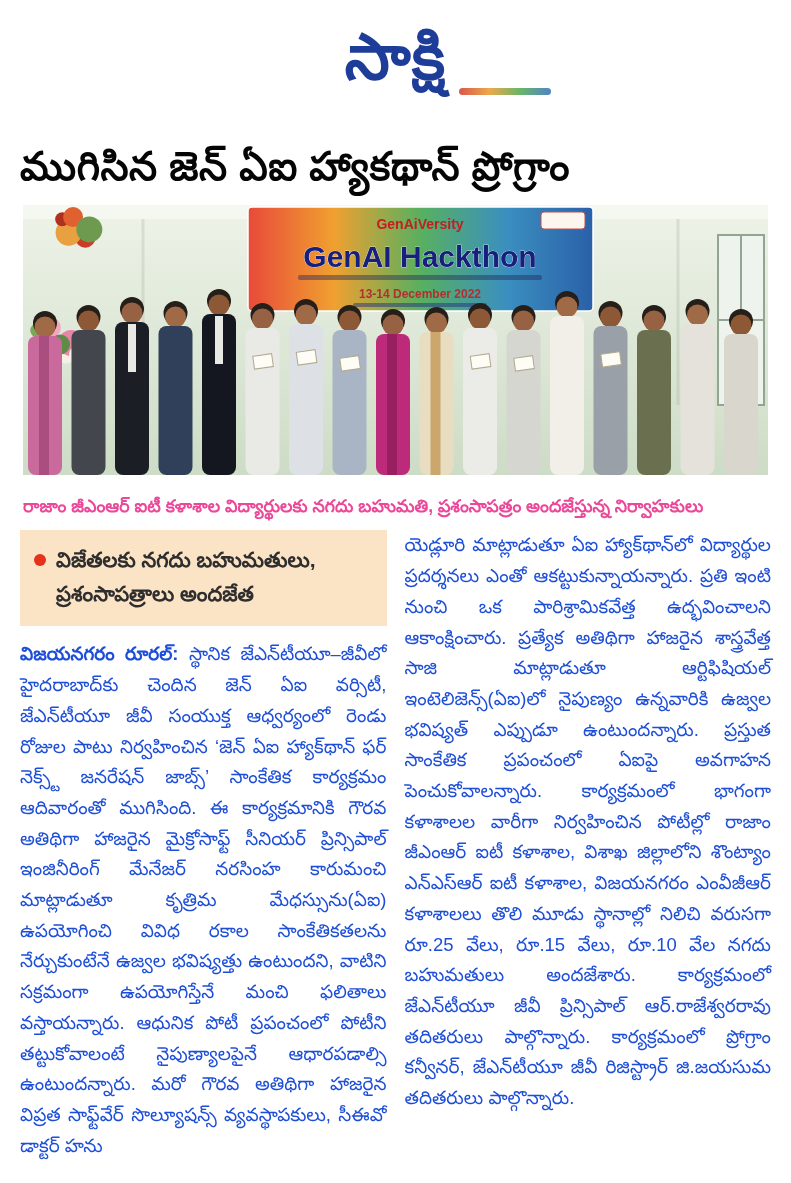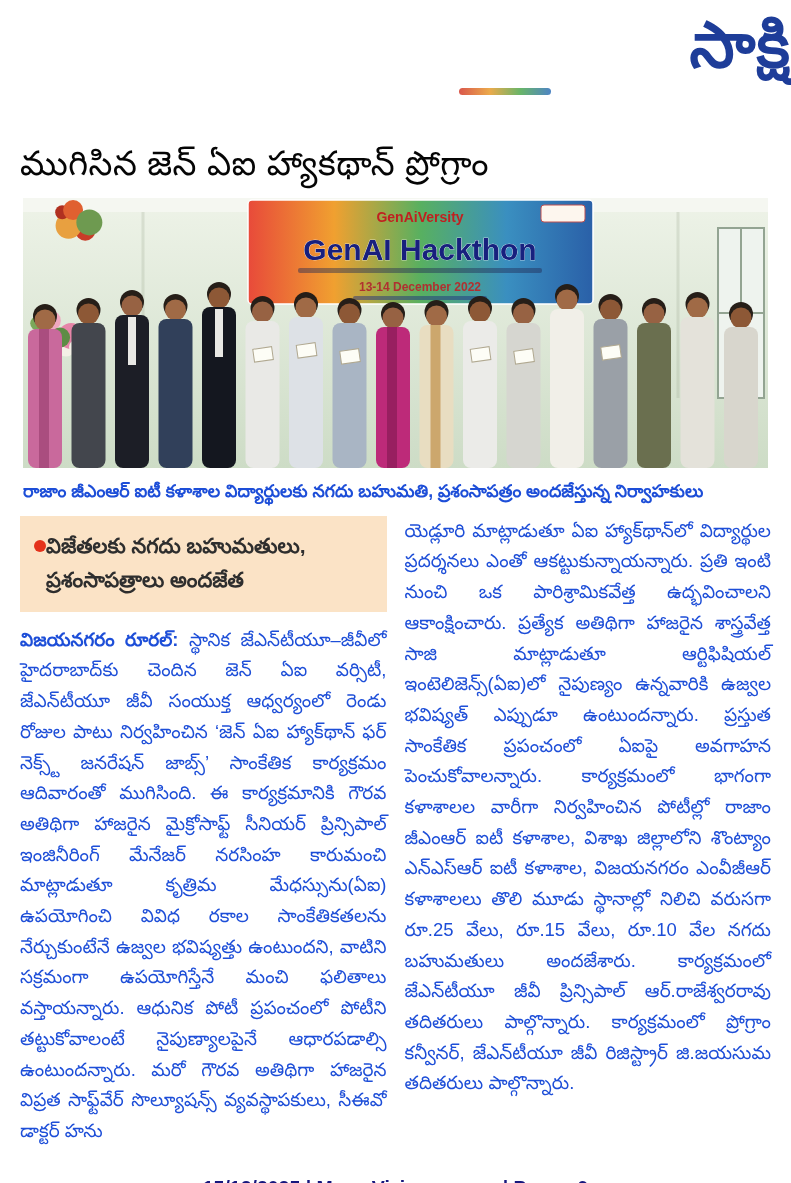--- a/index.html
+++ b/index.html
@@ -1,34 +1,34 @@
 <!DOCTYPE html>
 <html><head>
 <meta charset="utf-8">
 <style>
   * { margin:0; padding:0; box-sizing:border-box; }
   html,body { width:791px; background:#ffffff; font-family:"Liberation Sans", sans-serif; }
   body { height:1183px; overflow:hidden; position:relative; }
 
-  .masthead { text-align:right; padding-top:4px; height:104px; position:relative; }
+  .masthead { text-align:center; padding-top:16px; height:104px; position:relative; }
   .logo-text { font-size:64px; font-weight:800; letter-spacing:1px; line-height:1.3; }
   .logo-swoosh { position:absolute; left:58%; top:88px; width:92px; height:7px; border-radius:4px;
     background:linear-gradient(90deg,#d33a2c,#e89b2c,#4ea84e,#2f6fba); opacity:.85; }
 
-  .headline { margin:40px 20px 0; font-size:34px; font-weight:400; color:#050505; line-height:1.12; letter-spacing:.5px; }
+  .headline { margin:40px 20px 0; font-size:40px; font-weight:700; color:#050505; line-height:1.12; letter-spacing:.5px; }
 
   .photo-wrap { margin:16px 23px 0; height:270px; position:relative; overflow:hidden; background:#dfe8d9;text-align:right; }
   .photo-wrap svg { display:block; }
 
-  .caption { margin:12px 23px 0; font-size:17.5px; font-weight:700; color:#1d4ed8; line-height:1.35; }
+  .caption { margin:20px 23px 0; font-size:17.5px; font-weight:700; color:#ec4899; line-height:1.35; }
 
   .columns { margin:12px 20px 0; display:flex; gap:18px; }
   .col { flex:1 1 0; }
 
-  .highlight-box { background:#fbe3c6; padding:13px 14px 15px 14px; display:flex; 
+  .highlight-box { background:#fbe3c6; padding:13px 14px 15px 14px; display:flex; gap:10px;
     font-size:21px; font-weight:600; color:#2e2e2e; line-height:1.62; margin-bottom:13px; }
   .bullet-dot { width:12px; height:12px; border-radius:50%; background:#e4321b; flex:0 0 auto; margin-top:11px; }
 
   .body-text { font-size:18.5px; line-height:1.66; text-align:justify; color:#1d4ed8; }
   .dateline { font-weight:700; }
 
   .footer { margin-top:26px; text-align:center; font-weight:700; font-size:19.5px; color:#17177d; line-height:1.55; }
 </style>
 </head>
 <body>

